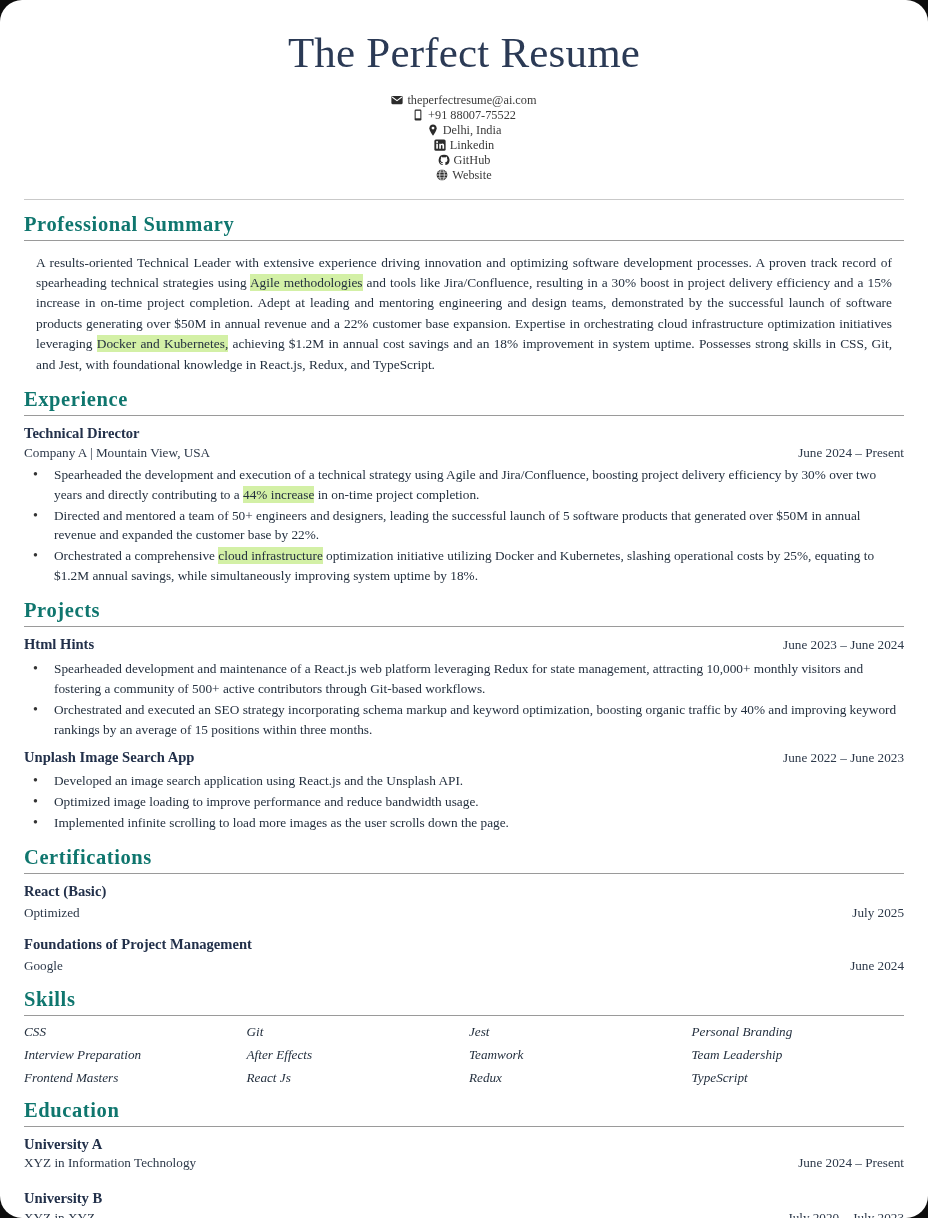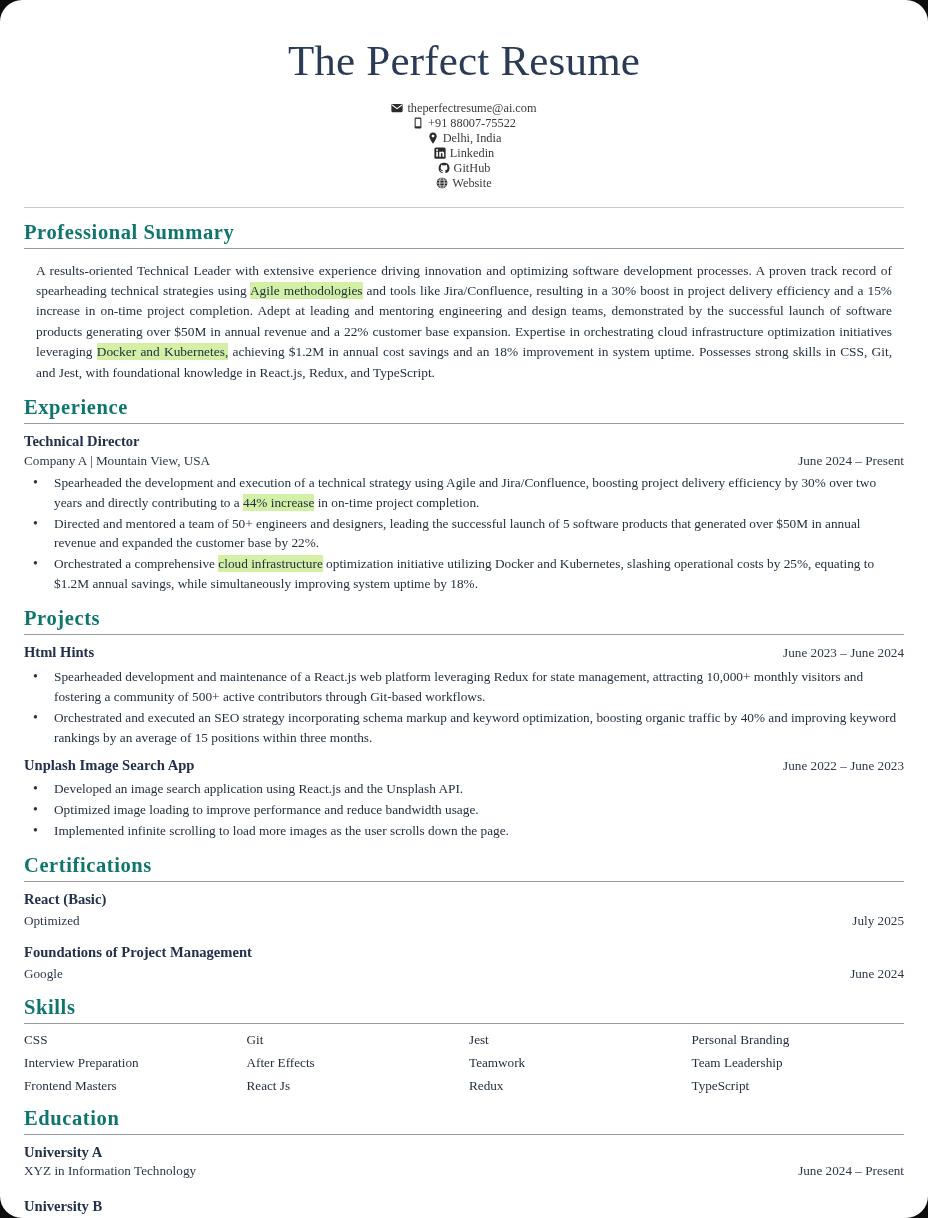--- a/index.html
+++ b/index.html
@@ -12,21 +12,21 @@
     height: 1218px;
     font-family: "Liberation Serif", "DejaVu Serif", serif;
   }
   .page {
     position: relative;
     width: 928px;
     height: 1218px;
     background: #ffffff;
     border-radius: 22px;
     box-sizing: border-box;
-    padding: 36px 24px 20px 24px;
+    padding: 28px 24px 20px 24px;
     overflow: hidden;
     color: #2b2b2b;
   }
 
   
   .resume-title {
     text-align: center;
     font-size: 43px;
     font-weight: 400;
     color: #2b3a55;
@@ -151,20 +151,21 @@
     color: #333;
   }
 
   
   .skills-grid {
     display: grid;
     grid-template-columns: repeat(4, 1fr);
     row-gap: 7px;
     column-gap: 10px;
     margin-top: 2px;
+    font-style: italic;
   }
   .skill-cell {
     font-size: 13.2px;
     color: #24303f;
   }
 
   .entry.cert .entry-sub-row { margin-top: 3px; }
   .entry.cert { margin-bottom: 14px; }
   .entry.edu { margin-bottom: 18px; }
 </style>

